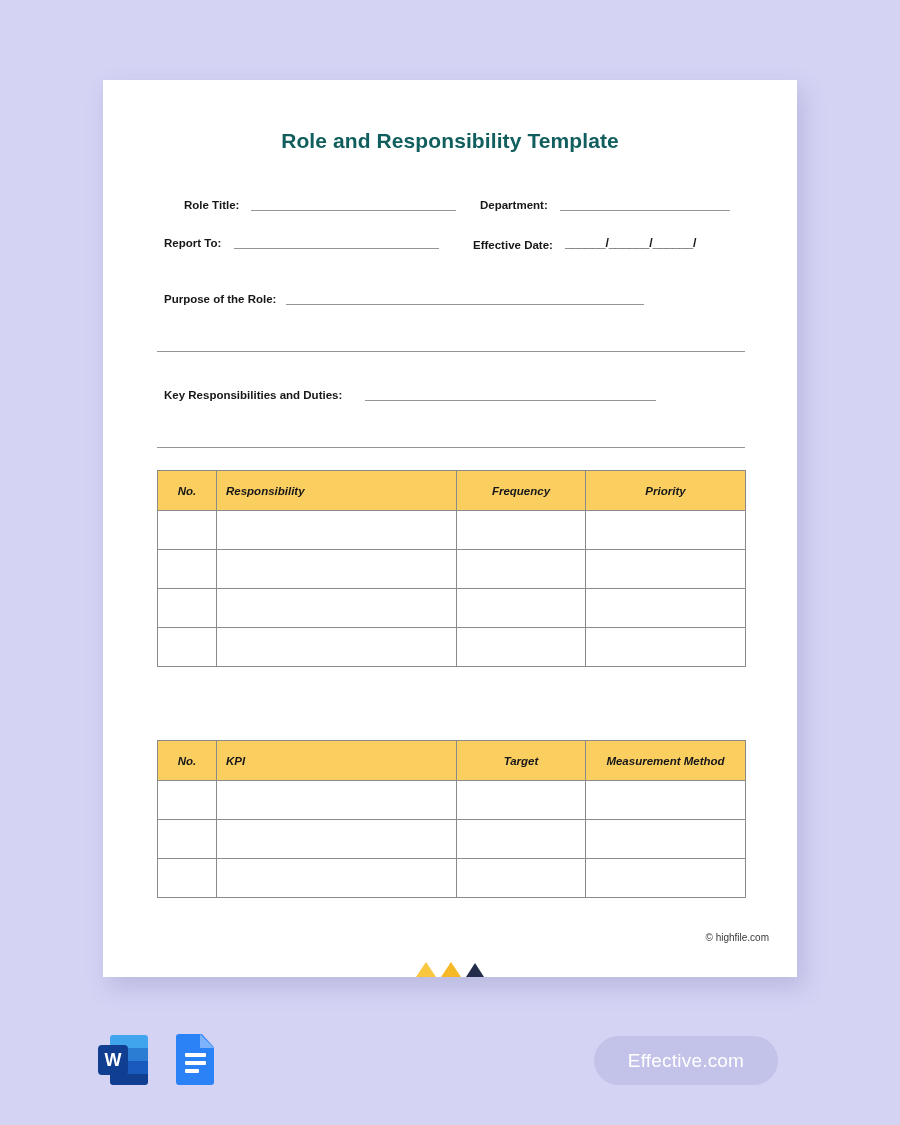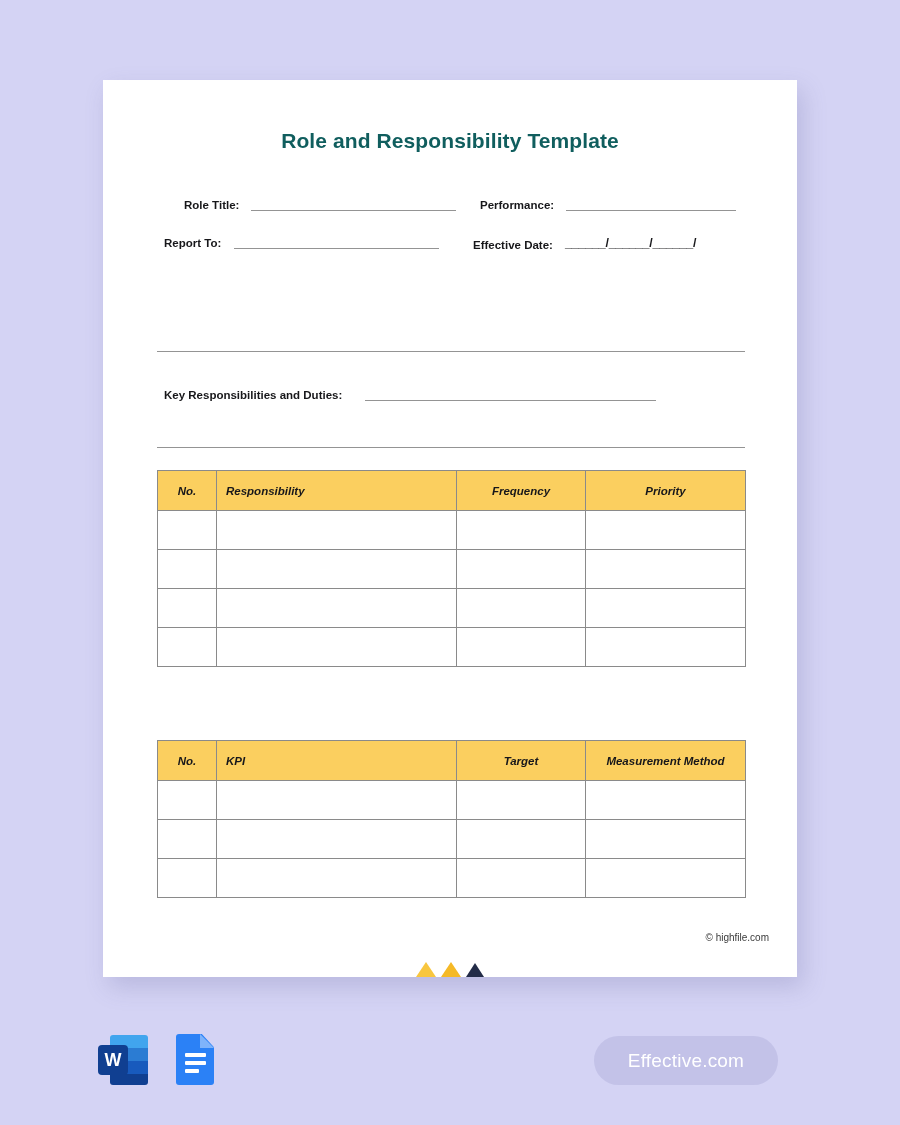--- a/index.html
+++ b/index.html
@@ -203,34 +203,38 @@
 <div id="page-sheet">
 
   <div id="doc-title">Role and Responsibility Template</div>
 
   <div class="field-row" id="row-role-title">
     <span class="lbl">Role Title:</span>
     <span class="rule"></span>
   </div>
 
   <div class="field-row" id="row-department">
-    <span class="lbl">Performance:</span>
+    <span class="lbl">Department:</span>
     <span class="rule"></span>
   </div>
 
   <div class="field-row" id="row-report-to">
     <span class="lbl">Report To:</span>
     <span class="rule"></span>
   </div>
 
   <div class="field-row" id="row-effective">
     <span class="lbl">Effective Date:</span>
     <span class="date-blanks">______/______/______/</span>
   </div>
 
+  <div id="row-purpose">
+    <span class="lbl">Purpose of the Role:</span>
+    <span class="rule"></span>
+  </div>
   <div class="rule" id="purpose-line2"></div>
 
   <div id="row-resp">
     <span class="lbl">Key Responsibilities and Duties:</span>
     <span class="rule"></span>
   </div>
   <div class="rule" id="resp-line2"></div>
 
   <table class="doc-table" id="table-responsibilities">
     <colgroup>

